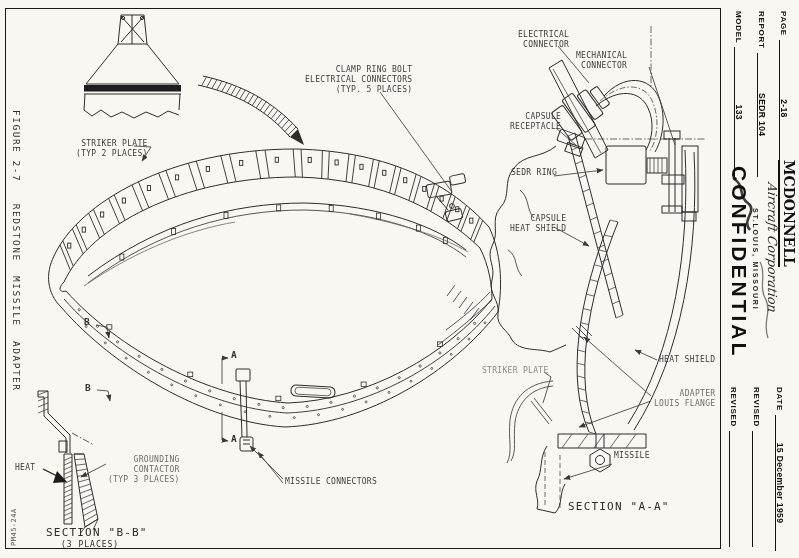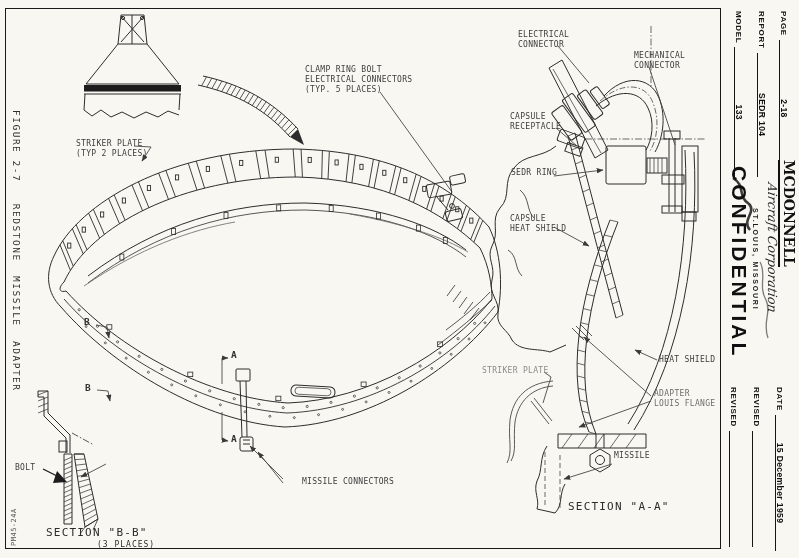--- a/index.html
+++ b/index.html
@@ -2,25 +2,25 @@
 <html><head>
 <meta charset="utf-8">
 <style>
   html,body{margin:0;padding:0;background:#e8e6e0;}
   .page{position:relative;width:799px;height:558px;background:#f8f7f2;overflow:hidden;
         font-family:"DejaVu Sans Mono",monospace;}
   .frame{position:absolute;left:5px;top:8px;width:716px;height:541px;
          border:1.7px solid #1a1a1a;box-sizing:border-box;}
   svg.art{position:absolute;left:0;top:0;}
   .lbl{position:absolute;font-size:8px;line-height:1.22;letter-spacing:.3px;color:#3d3d3d;
-       white-space:pre-line;}
+       white-space:pre-line;text-align:right;}
   .lt{color:#8b8b8b;}
   .md{color:#6e6e6e;}
   .sec{position:absolute;font-size:11px;letter-spacing:1.2px;color:#2c2c2c;white-space:pre;}
-  .note{position:absolute;font-size:8px;letter-spacing:1px;color:#2c2c2c;margin-left:36px;}
+  .note{position:absolute;font-size:8px;letter-spacing:1px;color:#2c2c2c;}
   .mk{position:absolute;font-size:9.5px;font-weight:bold;color:#333;}
   .rot{position:absolute;transform-origin:0 0;transform:rotate(90deg);display:flex;
        align-items:flex-end;box-sizing:border-box;}
   .rotccw{transform:rotate(-90deg);}
   .tb-lbl{font:bold 8px "Liberation Sans",sans-serif;letter-spacing:.7px;color:#151515;
           padding-right:2px;white-space:pre;}
   .tb-rule{flex:1;border-bottom:1.4px solid #161616;display:flex;justify-content:center;
            align-items:flex-end;margin-left:2px;}
   .tb-val{font:bold 8.5px "Liberation Sans",sans-serif;letter-spacing:.4px;color:#101010;
           position:relative;top:1px;white-space:pre;}
@@ -401,39 +401,42 @@
     <g fill="none">
       <path d="M733,178 C746,186 737,196 749,204 C757,212 741,220 750,230" stroke="#1b1b1b" stroke-width="2.6" opacity=".85"></path>
       <path d="M760,262 C767,274 758,286 766,300 C772,312 762,322 768,338" stroke="#5a5a5a" stroke-width="1.3" opacity=".8"></path>
     </g>
   </svg>
 
   <div class="frame"></div>
 
   <div class="lbl" style="left:518px;top:30px">ELECTRICAL
 CONNECTOR</div>
-  <div class="lbl" style="left:634px;top:51px">MECHANICAL
+  <div class="lbl" style="left:576px;top:51px">MECHANICAL
 CONNECTOR</div>
   <div class="lbl" style="left:510px;top:112px">CAPSULE
 RECEPTACLE</div>
   <div class="lbl" style="left:511px;top:168px">SEDR RING</div>
   <div class="lbl" style="left:510px;top:214px">CAPSULE
 HEAT SHIELD</div>
   <div class="lbl" style="left:659px;top:355px">HEAT SHIELD</div>
   <div class="lbl lt" style="left:482px;top:366px">STRIKER PLATE</div>
   <div class="lbl md" style="left:654px;top:389px">ADAPTER
 LOUIS FLANGE</div>
   <div class="lbl" style="left:614px;top:451px">MISSILE</div>
   <div class="lbl" style="left:76px;top:139px">STRIKER PLATE
 (TYP 2 PLACES)</div>
   <div class="lbl" style="left:305px;top:65px">CLAMP RING BOLT
 ELECTRICAL CONNECTORS
 (TYP. 5 PLACES)</div>
-  <div class="lbl" style="left:302px;top:477px">MISSILE CONNECTORS</div>
-  <div class="lbl" style="left:15px;top:463px">BOLT</div>
+  <div class="lbl" style="left:285px;top:477px">MISSILE CONNECTORS</div>
+  <div class="lbl md" style="left:108px;top:455px">GROUNDING
+CONTACTOR
+(TYP 3 PLACES)</div>
+  <div class="lbl" style="left:15px;top:463px">HEAT</div>
 
   <div class="sec" style="left:568px;top:500px">SECTION "A-A"</div>
   <div class="sec" style="left:46px;top:526px">SECTION "B-B"</div>
   <div class="note" style="left:61px;top:540px">(3 PLACES)</div>
 
   <div class="mk" style="left:84px;top:316px">B</div>
   <div class="mk" style="left:85px;top:382px">B</div>
   <div class="mk" style="left:231px;top:349px">A</div>
   <div class="mk" style="left:231px;top:433px">A</div>
 

